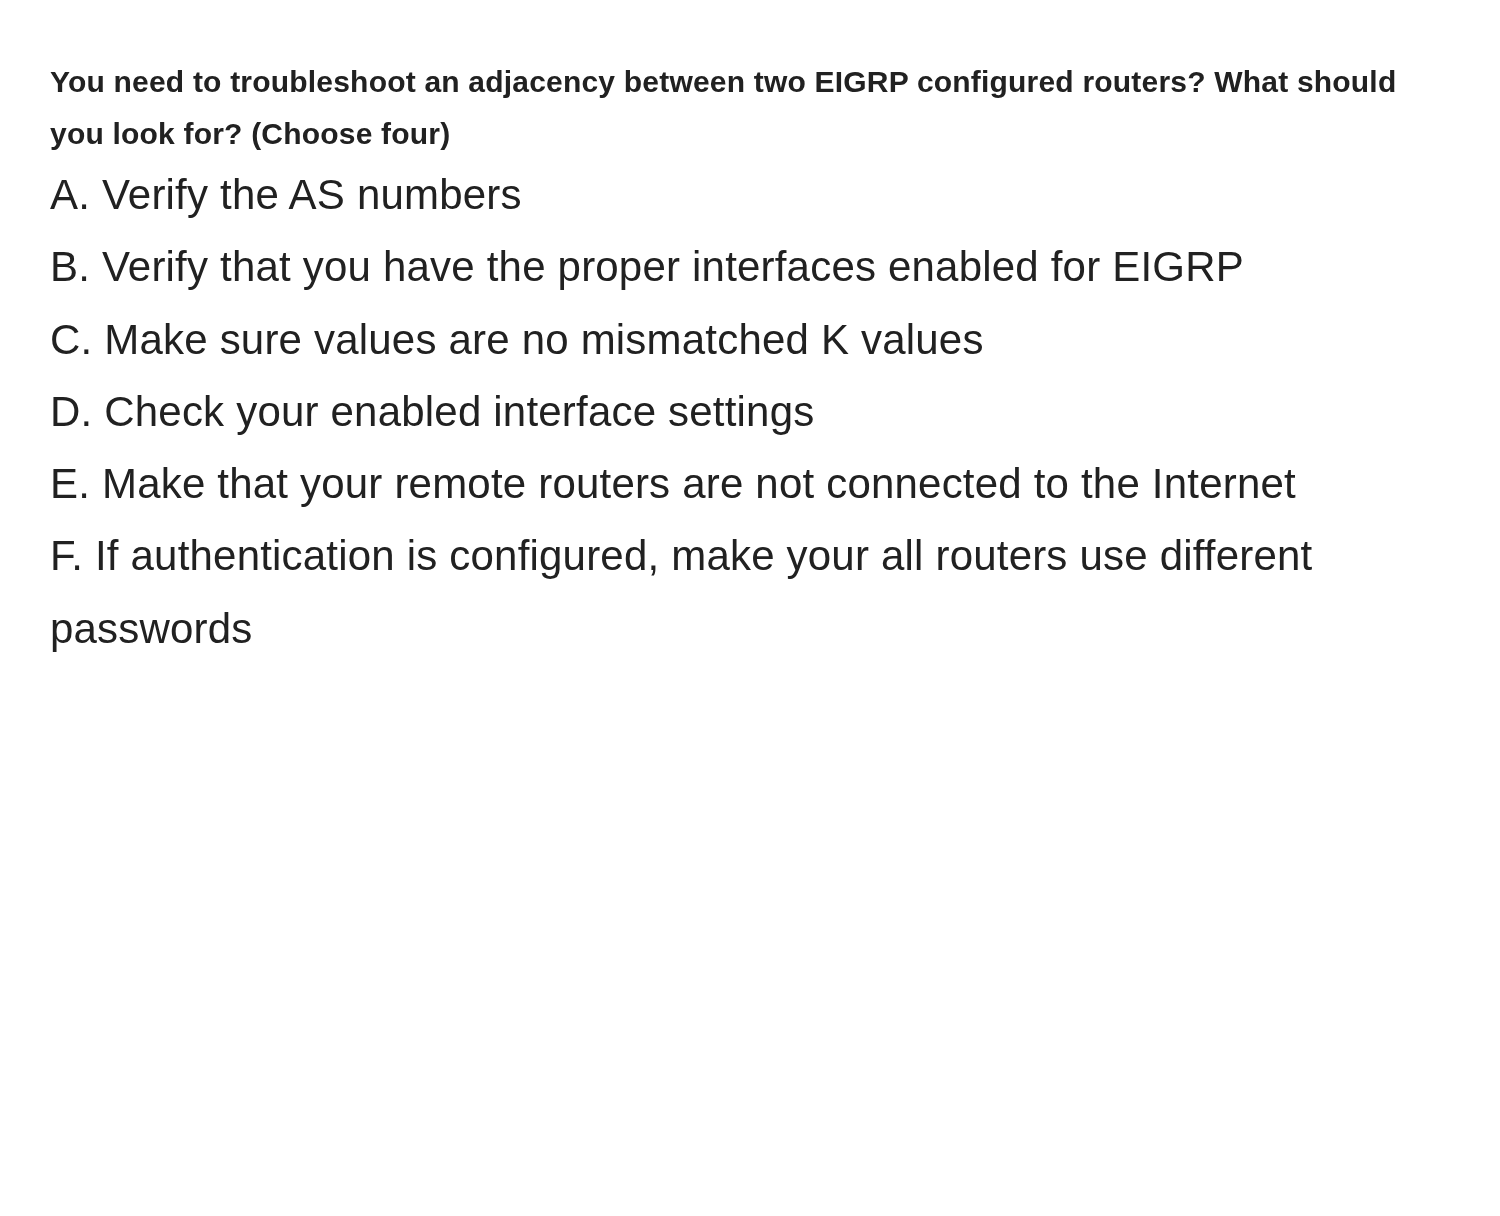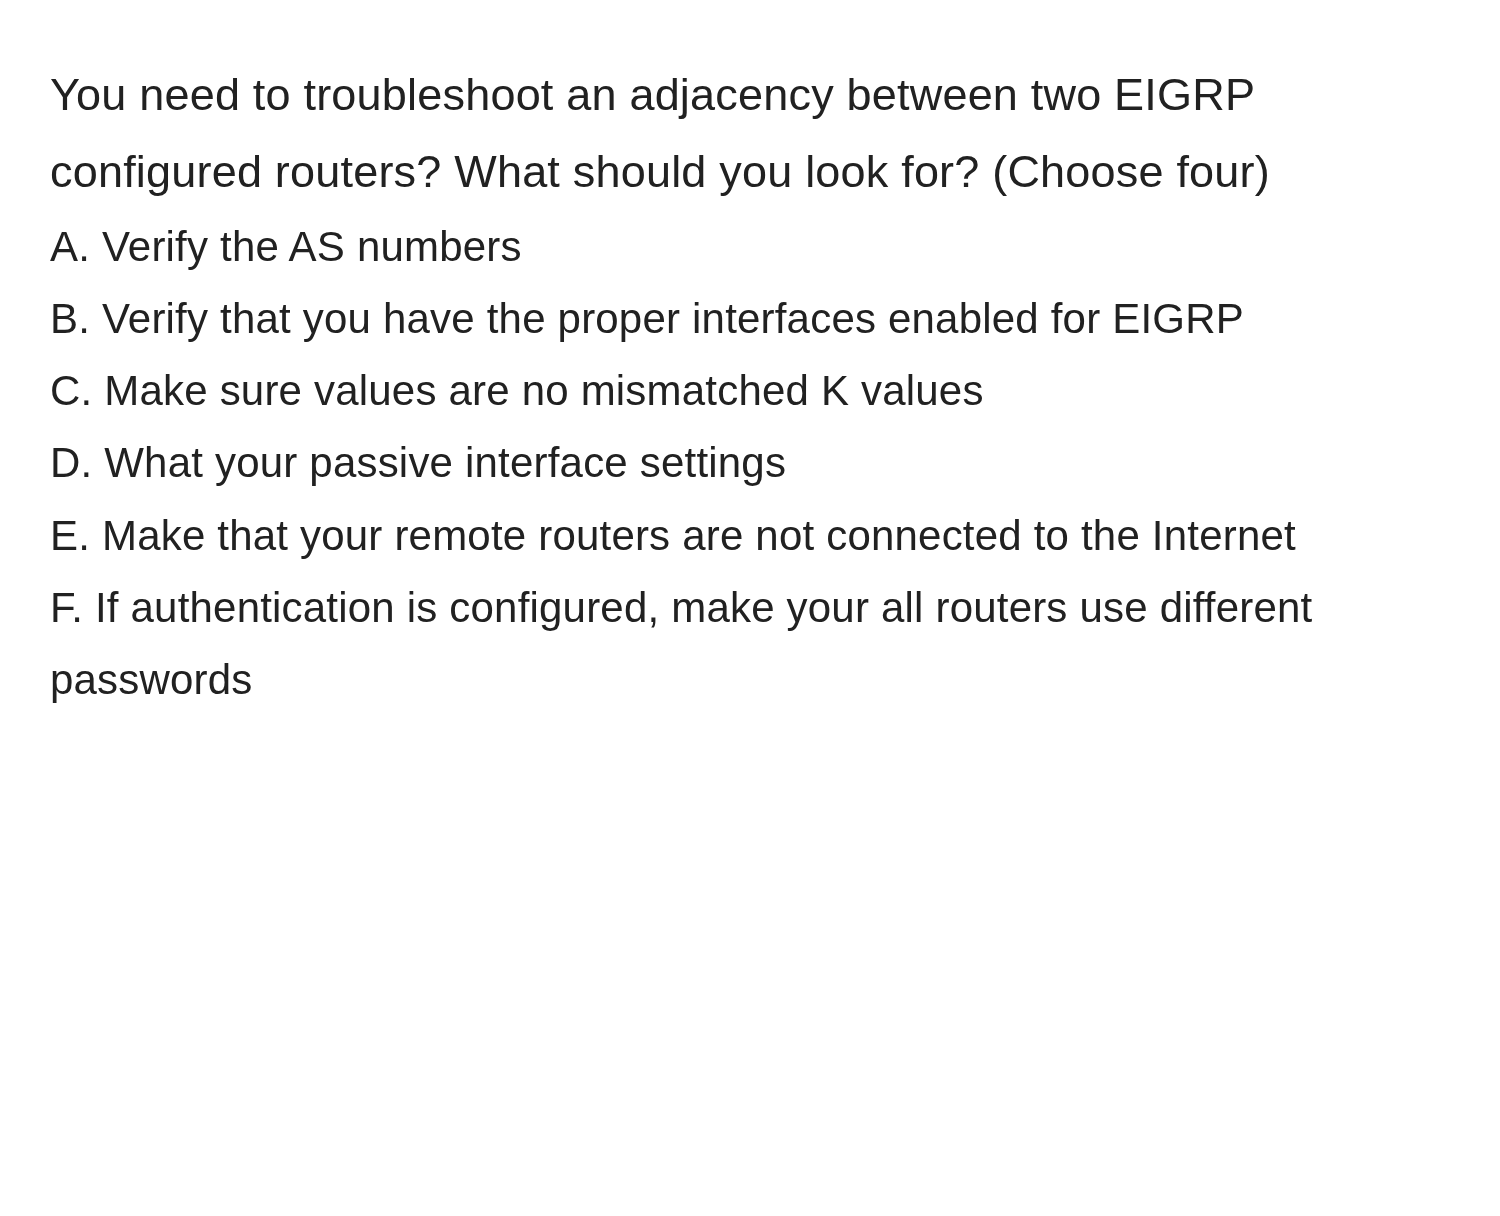--- a/index.html
+++ b/index.html
@@ -9,34 +9,34 @@
     }
     body {
       width: 1500px;
       height: 1216px;
       background: #ffffff;
       font-family: -apple-system, BlinkMacSystemFont, "Segoe UI", Helvetica, Arial, sans-serif;
       color: #212121;
       padding: 56px 50px 50px 50px;
     }
     .question-text {
-      font-size: 45px;
+      font-size: 30px;
       line-height: 1.72;
       letter-spacing: 0.2px;
-      font-weight: 400;
+      font-weight: 700;
     }
     .option {
       font-size: 42px;
       line-height: 1.72;
       letter-spacing: 0.2px;
       font-weight: 400;
     }
   </style>
 </head>
 <body>
 
 <div class="question-text">You need to troubleshoot an adjacency between two EIGRP configured routers? What should you look for? (Choose four)</div>
 <div class="option">A. Verify the AS numbers</div>
 <div class="option">B. Verify that you have the proper interfaces enabled for EIGRP</div>
 <div class="option">C. Make sure values are no mismatched K values</div>
-<div class="option">D. What your passive interface settings</div>
+<div class="option">D. Check your enabled interface settings</div>
 <div class="option">E. Make that your remote routers are not connected to the Internet</div>
 <div class="option">F. If authentication is configured, make your all routers use different passwords</div>
 
 </body></html>

